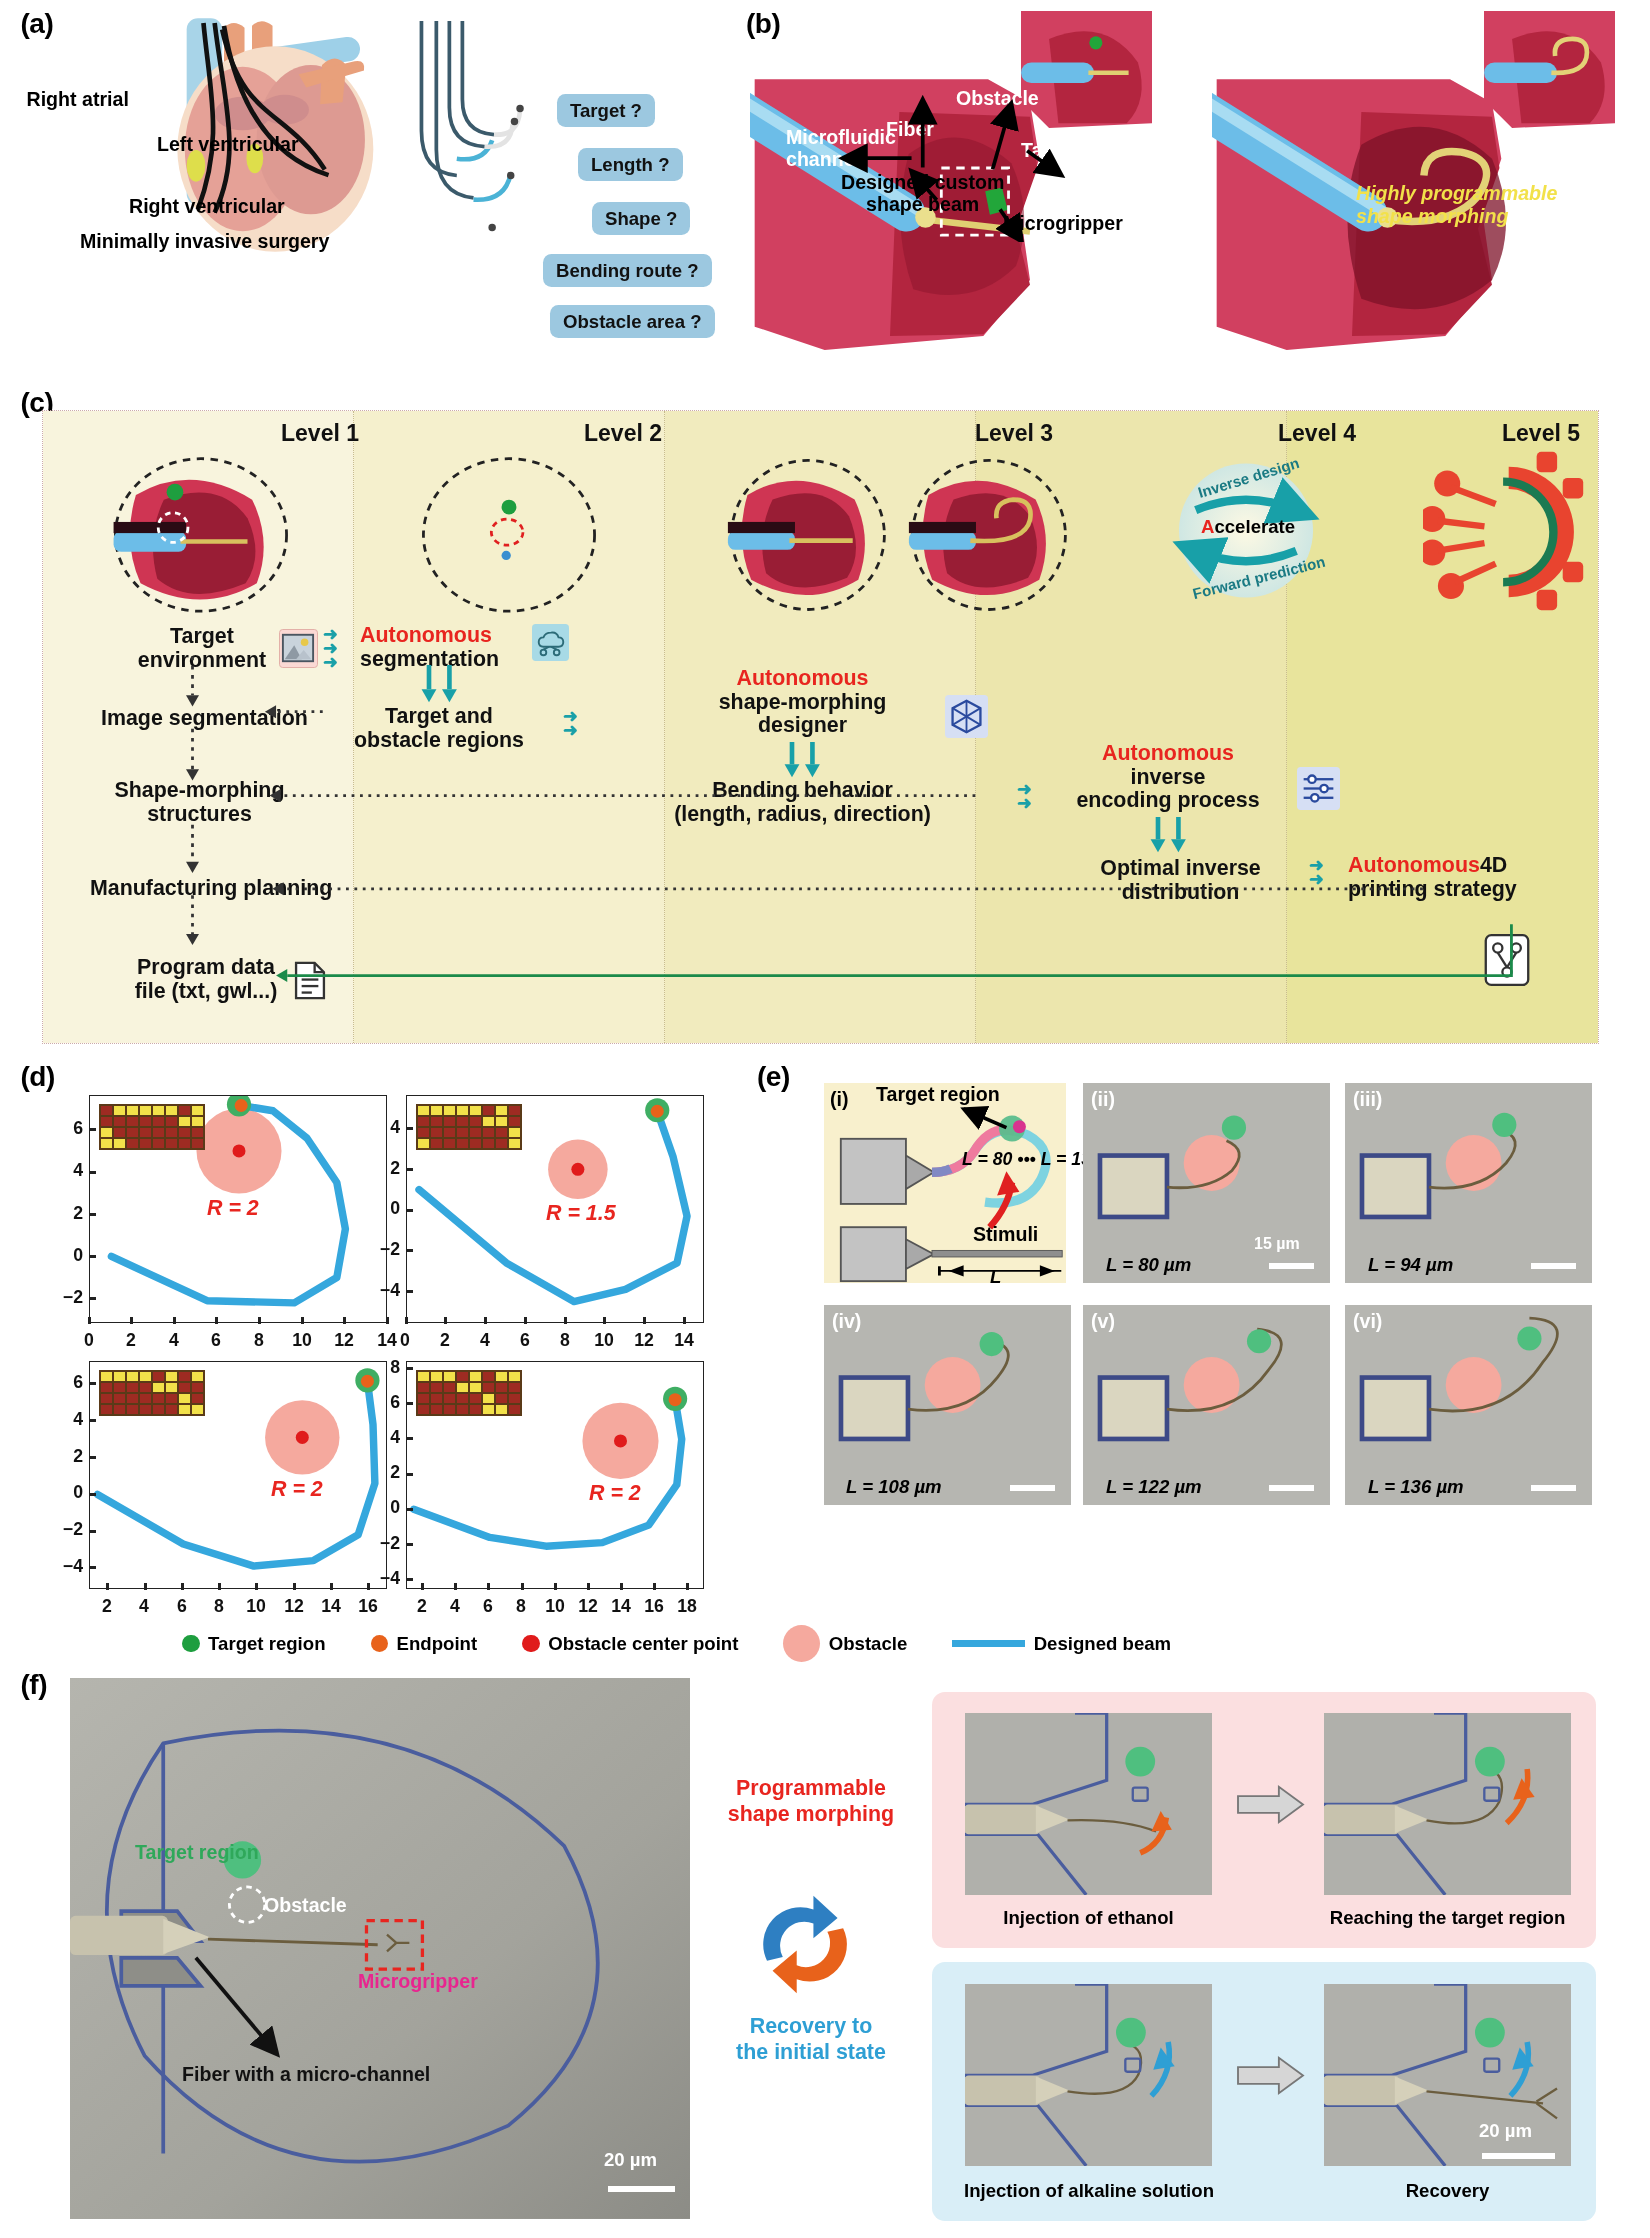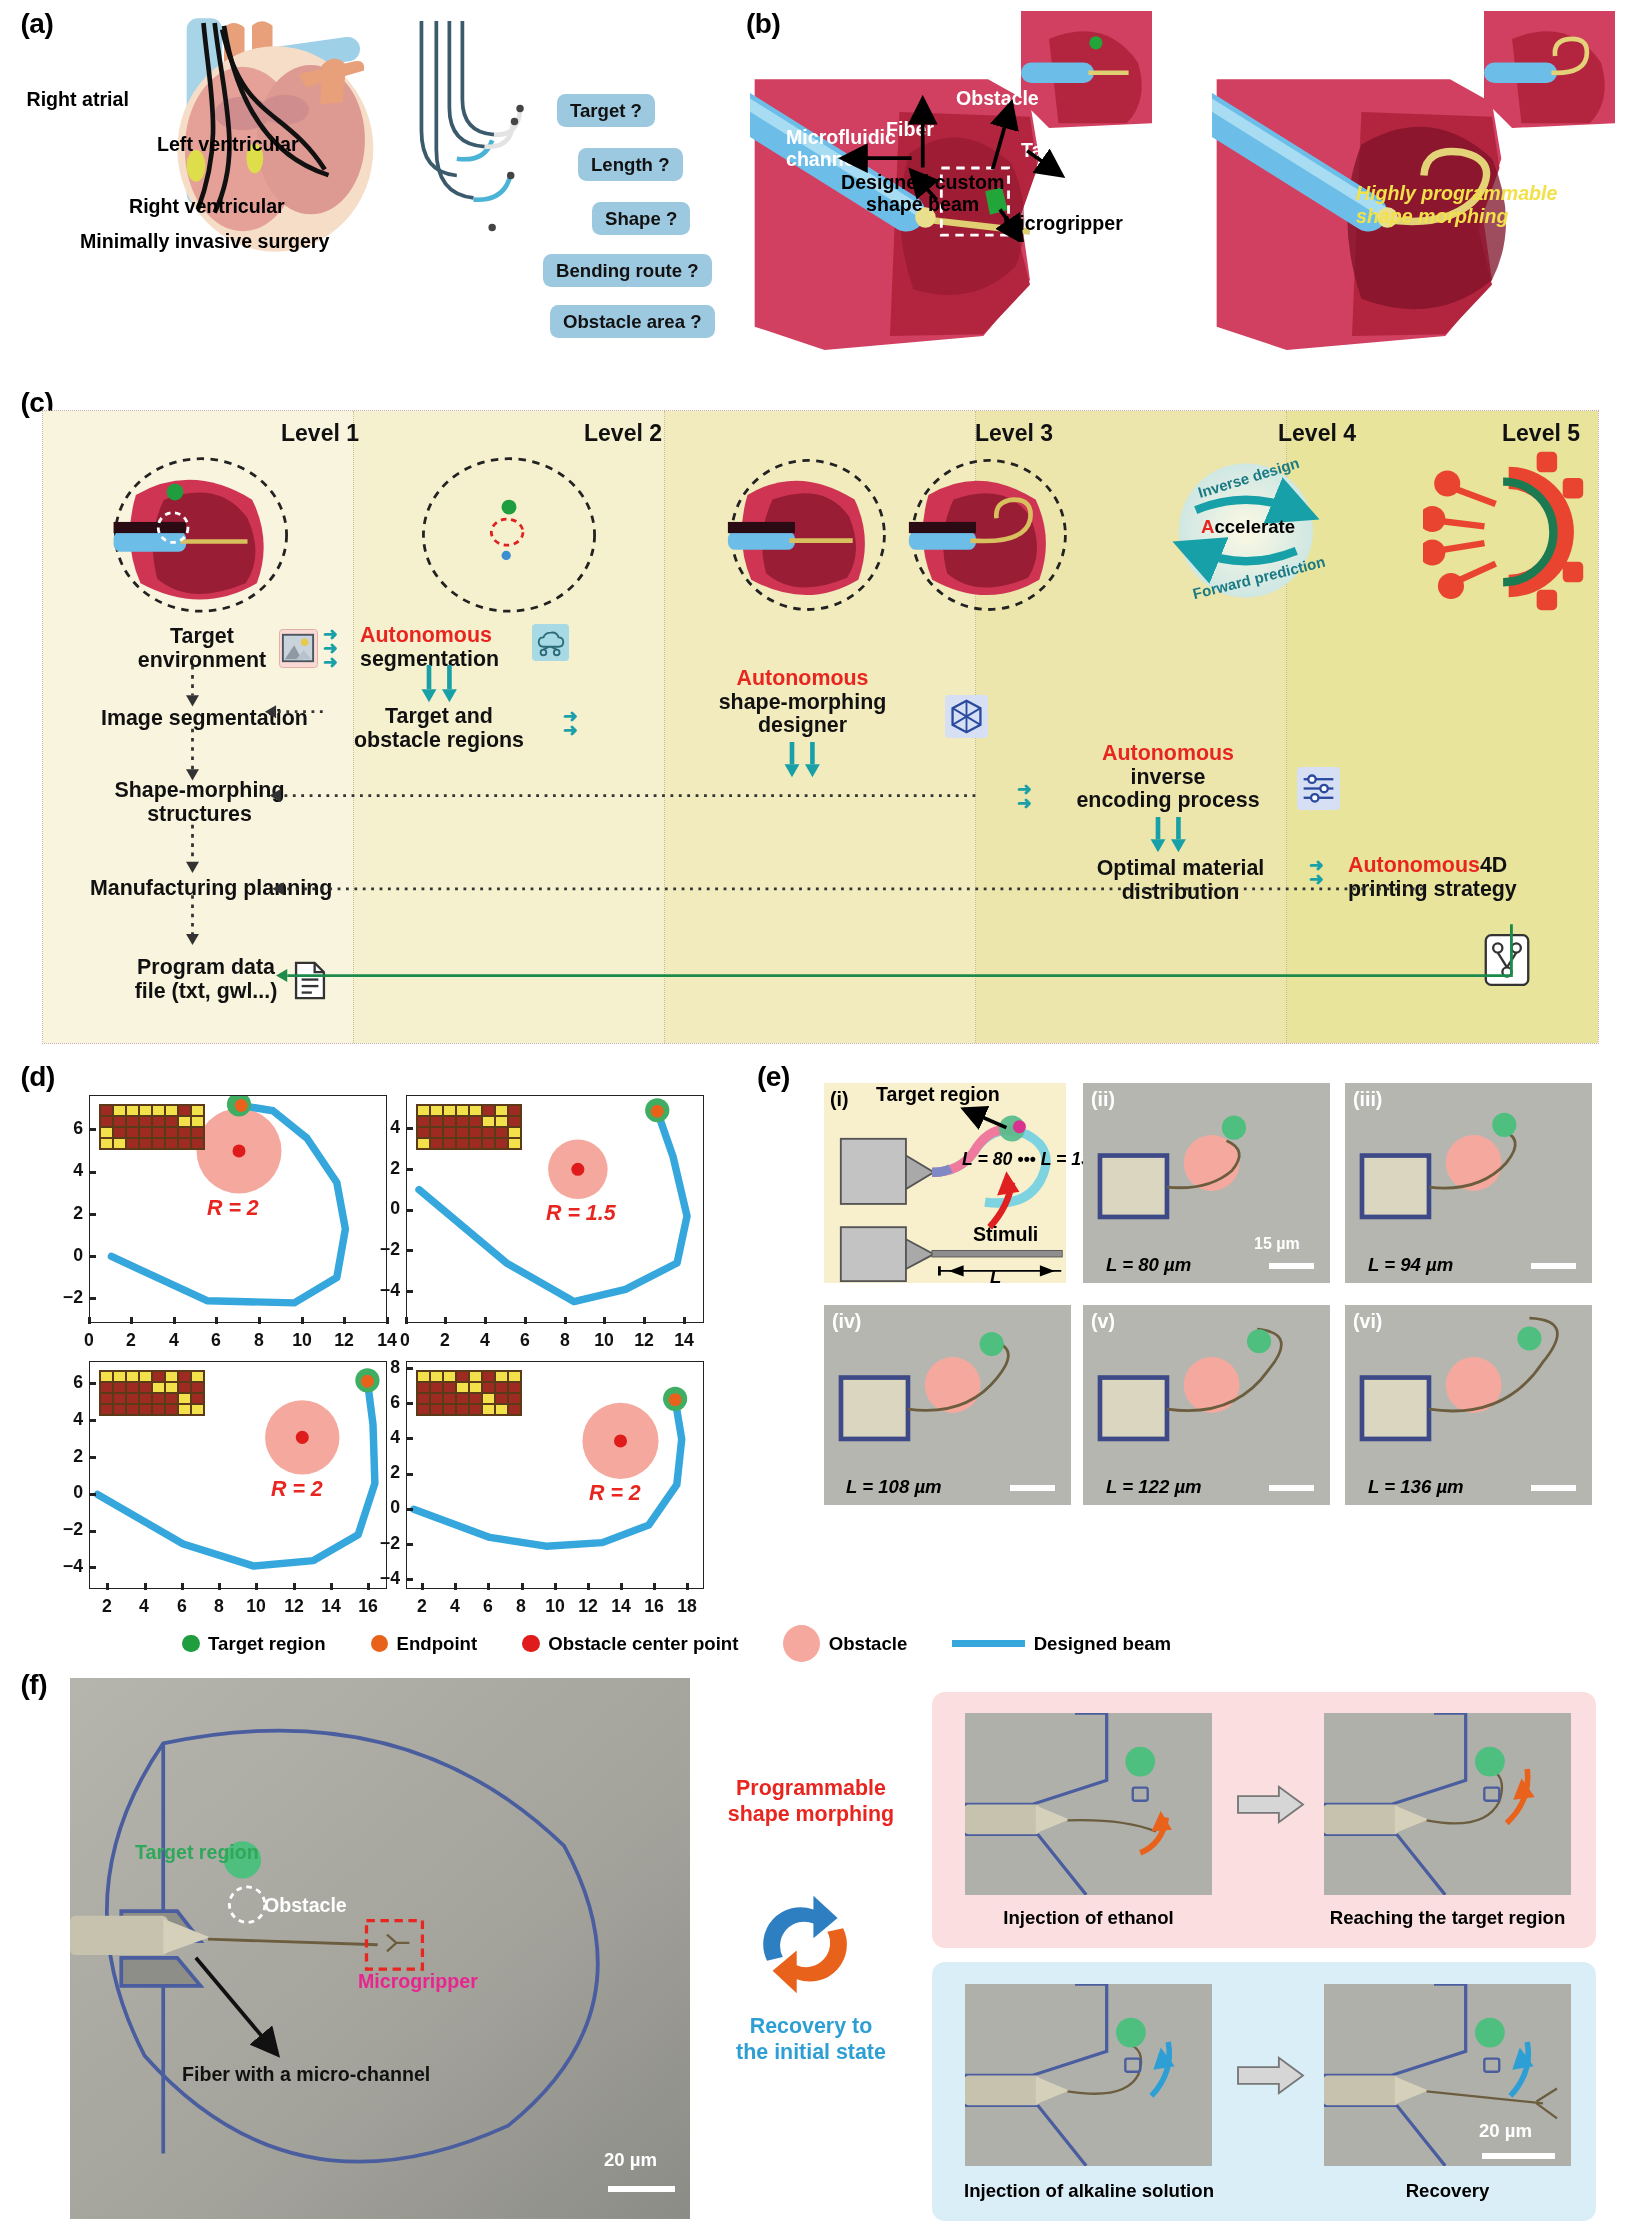--- a/index.html
+++ b/index.html
@@ -338,20 +338,22 @@
   </div>
   <div class="iconbox" style="left:902px;top:284px;width:43px;height:43px;background:#d6dff4;">
     <svg width="39" height="39" viewBox="0 0 42 42" style="margin:1.9px;">
       <polygon points="21,4 36,12 36,30 21,38 6,30 6,12" fill="none" stroke="#2a4a9e" stroke-width="2.5"></polygon>
       <line x1="6" y1="12" x2="36" y2="30" stroke="#2a4a9e" stroke-width="2"></line>
       <line x1="36" y1="12" x2="6" y2="30" stroke="#2a4a9e" stroke-width="2"></line>
       <line x1="21" y1="4" x2="21" y2="38" stroke="#2a4a9e" stroke-width="2"></line>
     </svg>
   </div>
 
+  <div class="flowtxt" style="left:559px;top:368px;white-space:pre-line;text-align:center;width:401px;">Bending behavior
+(length, radius, direction)</div>
   <svg class="abs" style="left:736px;top:331px;" width="65" height="39" viewBox="0 0 70 42">
     <g stroke="#18a0a8" stroke-width="5" fill="none">
       <line x1="14" y1="0" x2="14" y2="24"></line>
         <line x1="36" y1="0" x2="36" y2="24"></line>
     </g>
     <g fill="#18a0a8">
         <path d="M6 24 L22 24 L14 38 z"></path>
         <path d="M28 24 L44 24 L36 38 z"></path>
       </g>
   </svg>
@@ -368,21 +370,21 @@
           <line x1="5" y1="11" x2="37" y2="11"></line>
       <line x1="5" y1="21" x2="37" y2="21"></line>
           <line x1="5" y1="31" x2="37" y2="31"></line>
         </g>
       <circle cx="14" cy="11" r="4" fill="#fff" stroke="#2a4a9e" stroke-width="2.5"></circle>
       <circle cx="27" cy="21" r="4" fill="#fff" stroke="#2a4a9e" stroke-width="2.5"></circle>
       <circle cx="17" cy="31" r="4" fill="#fff" stroke="#2a4a9e" stroke-width="2.5"></circle>
     </svg>
   </div>
 
-  <div class="flowtxt" style="left:1021px;top:446px;white-space:pre-line;text-align:center;width:233px;">Optimal material
+  <div class="flowtxt" style="left:1021px;top:446px;white-space:pre-line;text-align:center;width:233px;">Optimal inverse
 distribution</div>
   <svg class="abs" style="left:1102px;top:406px;" width="65" height="39" viewBox="0 0 70 42">
     <g stroke="#18a0a8" stroke-width="5" fill="none">
       <line x1="14" y1="0" x2="14" y2="24"></line>
         <line x1="36" y1="0" x2="36" y2="24"></line>
     </g>
     <g fill="#18a0a8">
         <path d="M6 24 L22 24 L14 38 z"></path>
         <path d="M28 24 L44 24 L36 38 z"></path>
       </g>

